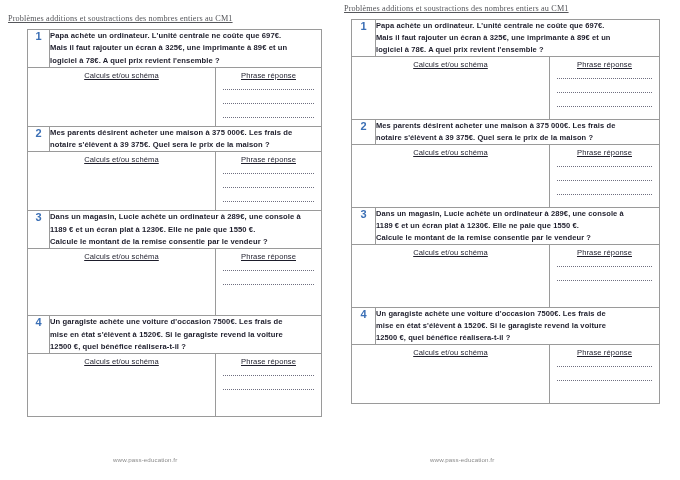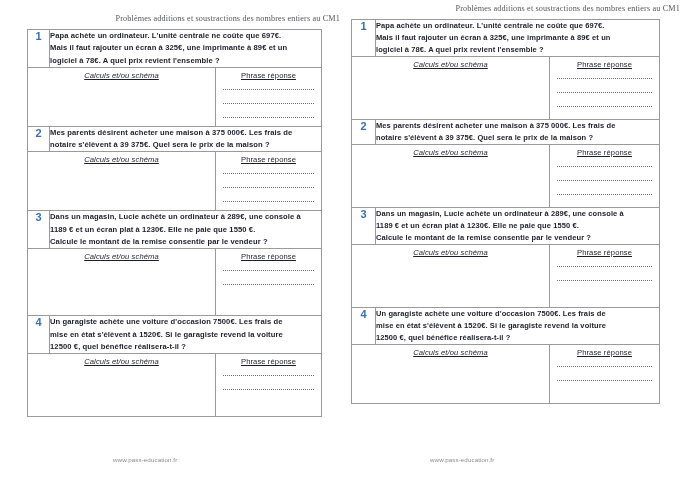--- a/index.html
+++ b/index.html
@@ -36,23 +36,24 @@
   .sheet-right {
     width: 340px;
     height: 480px;
     padding: 0;
   }
 
   .doc-title {
     font-family: "Liberation Serif", serif;
     font-size: 8.2px;
     color: #55565a;
-    text-align: right;
+    text-align: left;
     letter-spacing: 0.15px;
     white-space: nowrap;
+    text-decoration: underline;
   }
   .sheet-left .doc-title { margin: 14px 0 0 0; padding-left: 8px; }
   .sheet-right .doc-title { margin: 4px 0 0 0; padding-left: 4px; }
 
   .ws-table {
     border-collapse: collapse;
     table-layout: fixed;
     font-family: "Liberation Sans", sans-serif;
   }
   .sheet-left .ws-table {
@@ -97,21 +98,21 @@
   
   .work-head {
     text-align: center;
     font-size: 7.6px;
     color: #1d1d2b;
     text-decoration: underline;
     padding-top: 3px;
     letter-spacing: 0.1px;
     display: block;
   }
-  .calc-cell { padding: 0; font-style: italic; }
+  .calc-cell { padding: 0; }
   .ans-cell { padding: 0; }
 
   .dot-lines {
     padding: 9px 7px 0 7px;
   }
   .dot-line {
     border-bottom: 1px dotted #6f6f80;
     height: 0;
     margin-bottom: 13px;
   }

